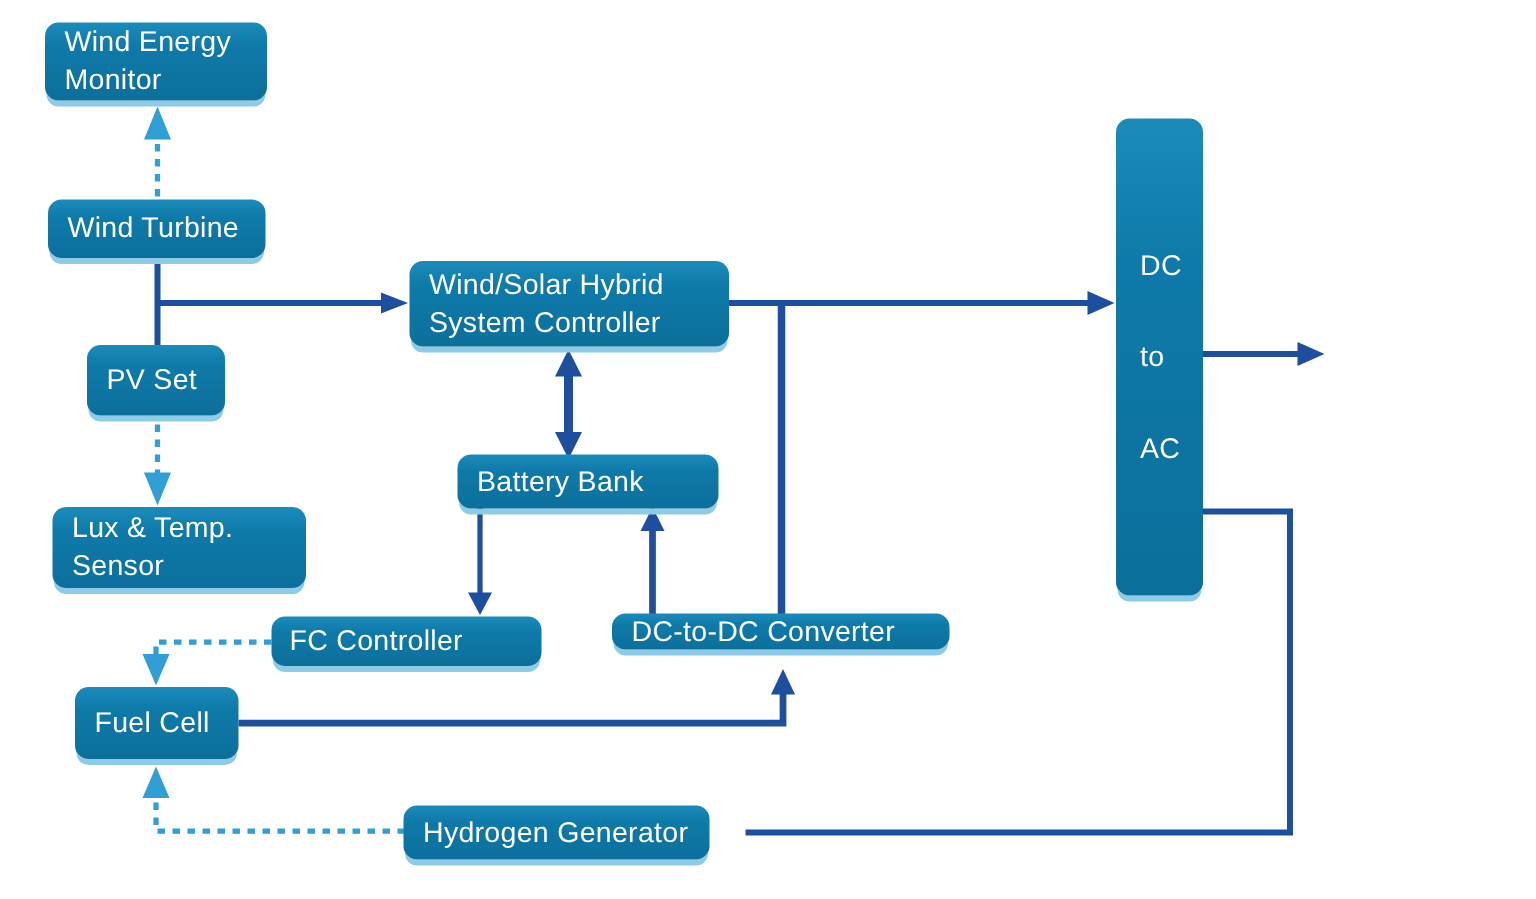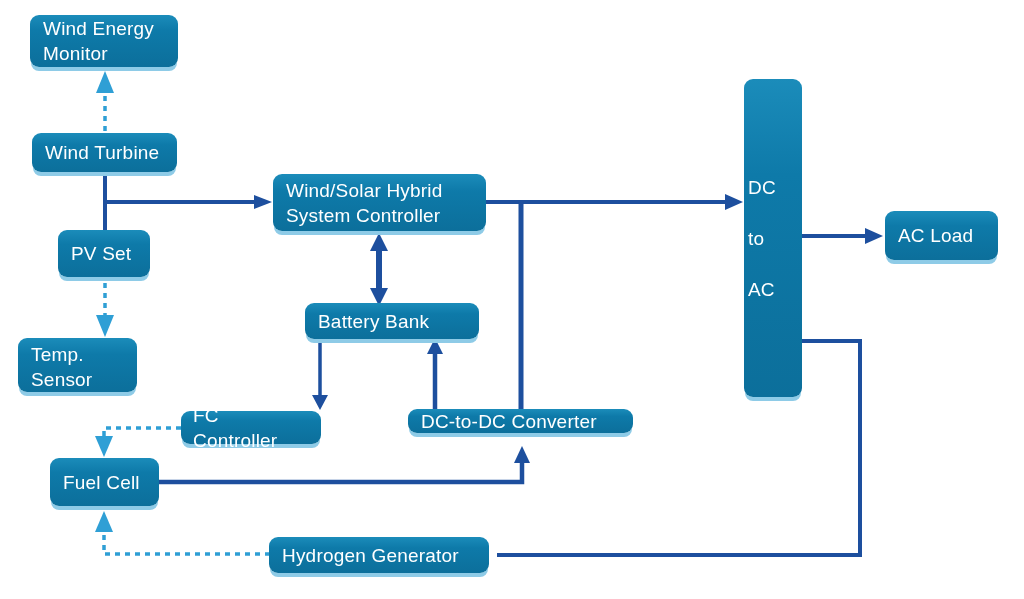--- a/index.html
+++ b/index.html
@@ -26,22 +26,22 @@
     display:flex;
     align-items:center;
     padding:0 13px;
     box-shadow:0 5px 0 -1px #8ecbe7;
   }
   .node .lbl{display:block;}
   .node.tall{
     flex-direction:column;
     align-items:flex-start;
     justify-content:center;
-    gap:26px;
-    padding-left:4px;
+    gap:36px;
+    padding-left:16px;
   }
 </style>
 </head>
 <body>
 
 <div id="stage">
 
   <svg id="connector-layer" viewBox="0 0 1024 599" xmlns="http://www.w3.org/2000/svg">
 
     <g stroke="#1d4f9e" fill="none">
@@ -88,51 +88,48 @@
   </div>
 
   <div class="node" style="left:32px;top:133px;width:145px;height:39px;">
     <span class="lbl">Wind Turbine</span>
   </div>
 
   <div class="node" style="left:58px;top:230px;width:92px;height:47px;">
     <span class="lbl">PV Set</span>
   </div>
 
-  <div class="node" style="left:18px;top:338px;width:119px;height:54px;align-items:flex-end;">
+  <div class="node" style="left:35px;top:338px;width:169px;height:54px;">
     <span class="lbl">Lux &amp; Temp. Sensor</span>
   </div>
 
   <div class="node" style="left:273px;top:174px;width:213px;height:57px;">
     <span class="lbl">Wind/Solar Hybrid System Controller</span>
   </div>
 
   <div class="node" style="left:305px;top:303px;width:174px;height:36px;text-align:center;">
     <span class="lbl">Battery Bank</span>
   </div>
 
-  <div class="node" style="left:181px;top:411px;width:140px;height:33px;padding-left:12px;">
+  <div class="node" style="left:181px;top:411px;width:180px;height:33px;padding-left:12px;">
     <span class="lbl">FC Controller</span>
   </div>
 
   <div class="node" style="left:408px;top:409px;width:225px;height:24px;">
     <span class="lbl">DC-to-DC Converter</span>
   </div>
 
   <div class="node" style="left:50px;top:458px;width:109px;height:48px;text-align:center;">
     <span class="lbl">Fuel Cell</span>
   </div>
 
-  <div class="node" style="left:269px;top:537px;width:220px;height:36px;">
+  <div class="node" style="left:269px;top:537px;width:204px;height:36px;">
     <span class="lbl">Hydrogen Generator</span>
   </div>
 
   <div class="node tall" style="left:744px;top:79px;width:58px;height:318px;">
     <span class="lbl">DC</span>
     <span class="lbl">to</span>
     <span class="lbl">AC</span>
   </div>
 
-  <div class="node" style="left:885px;top:211px;width:113px;height:49px;">
-    <span class="lbl">AC Load</span>
-  </div>
 
 </div>
 
 </body></html>

